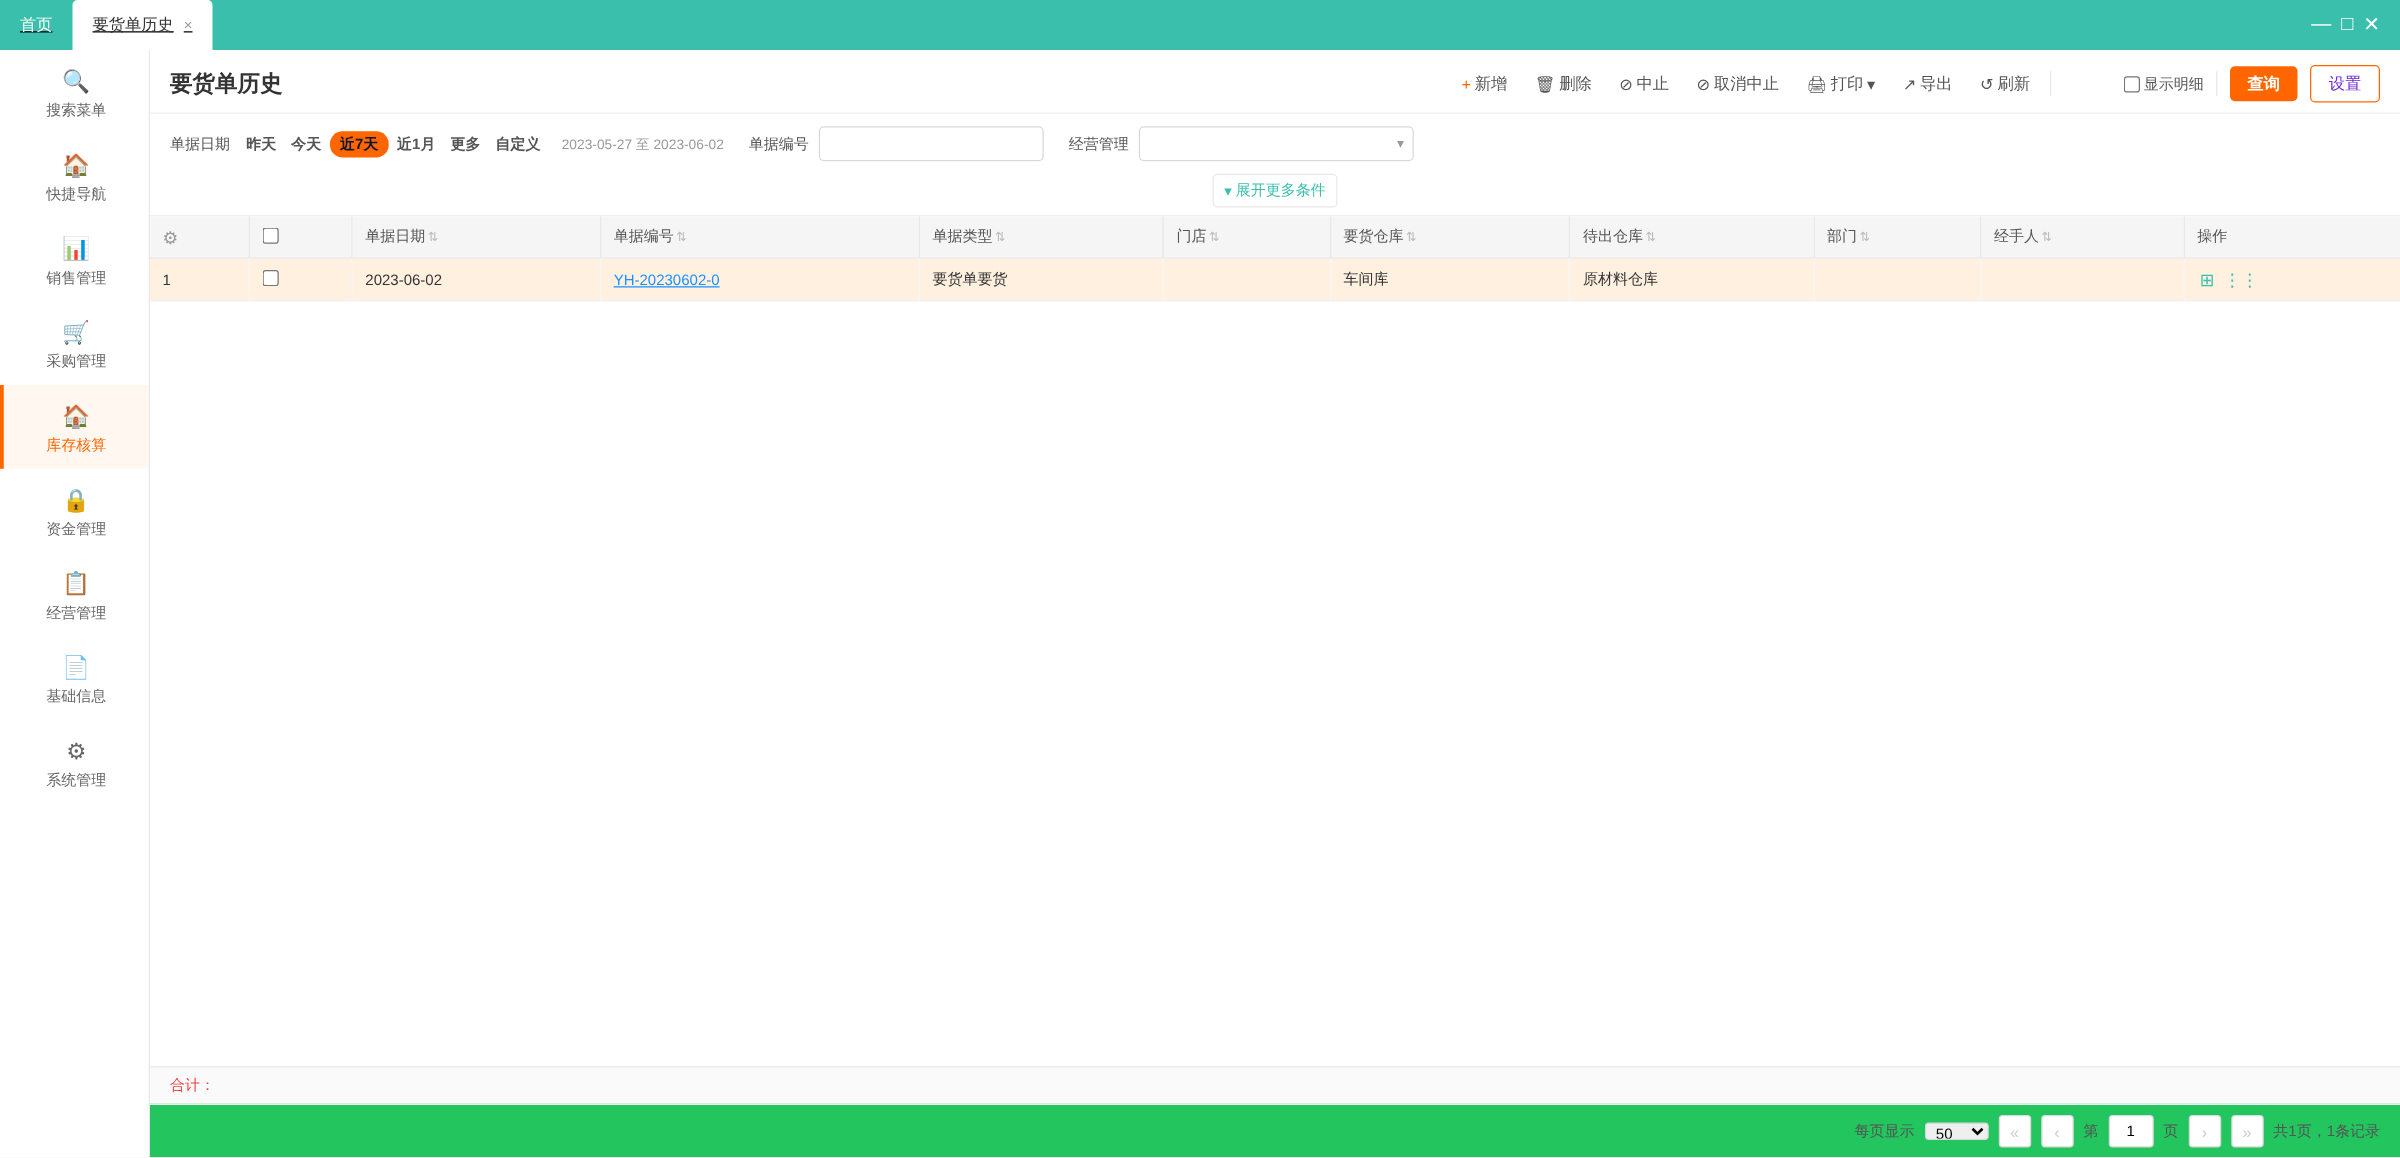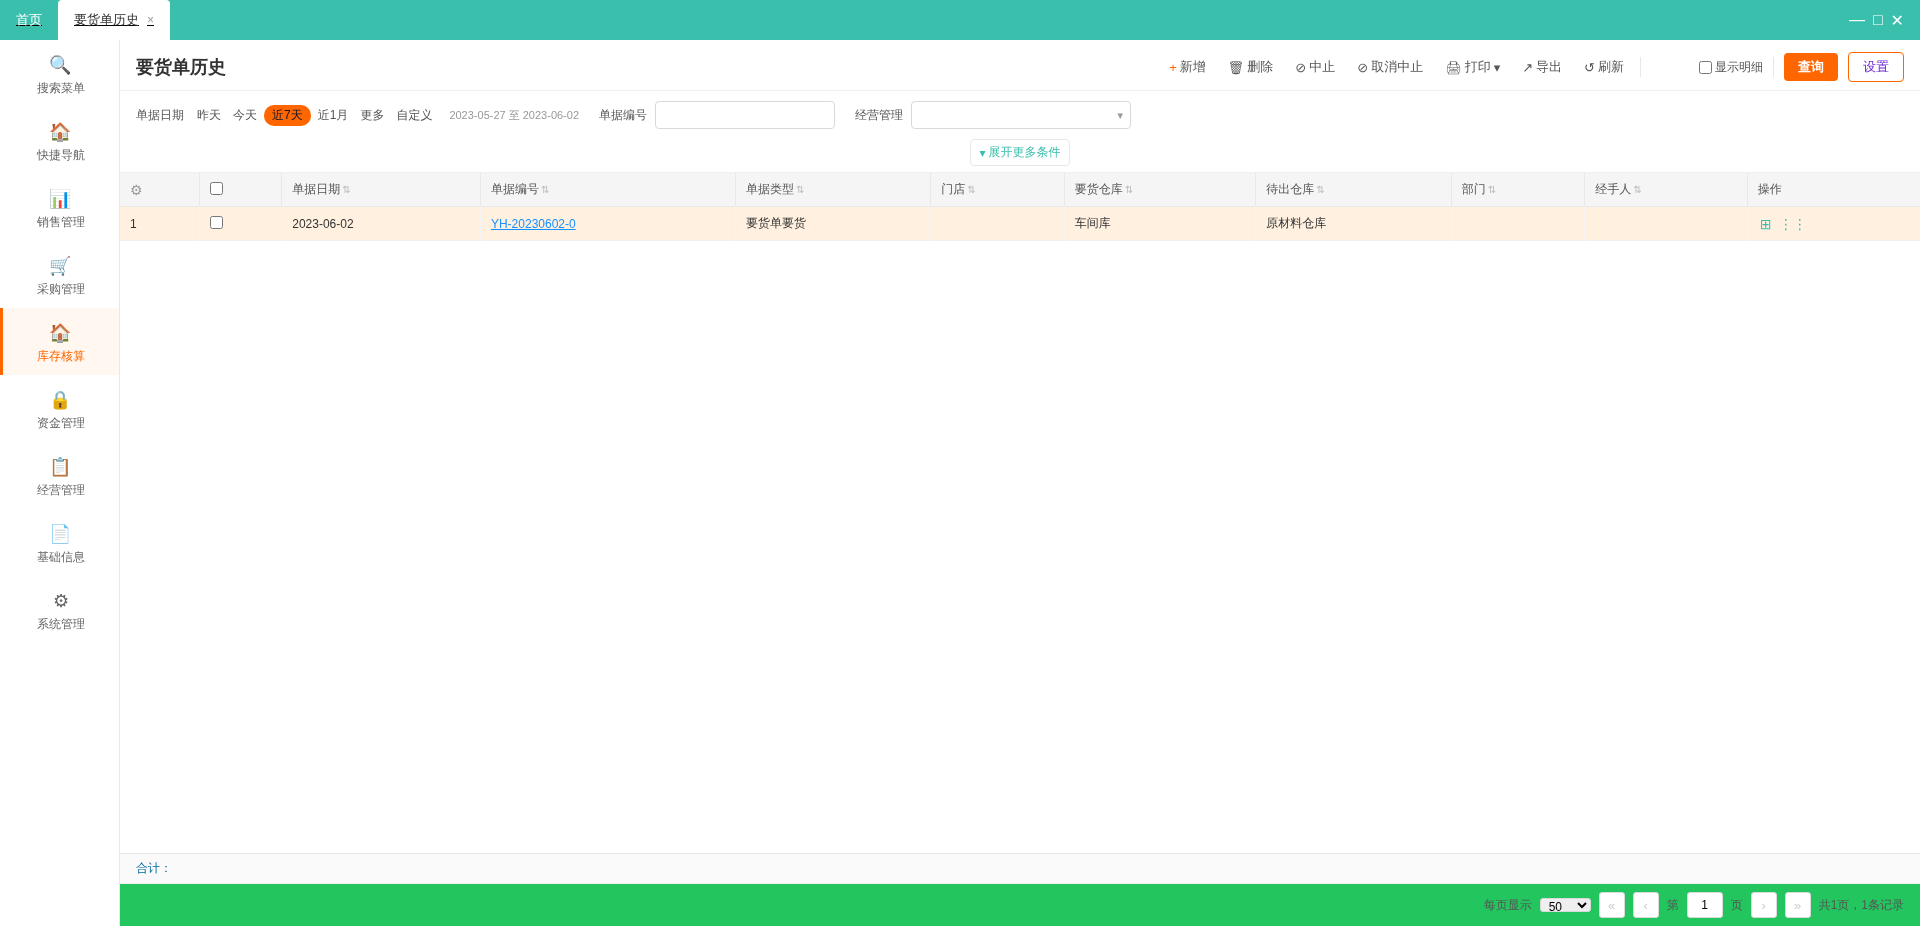--- a/index.html
+++ b/index.html
@@ -169,20 +169,21 @@
     }
     .filter-label {
       color: #555;
       font-size: 12px;
       white-space: nowrap;
     }
     .date-filter-btns {
       display: flex;
       align-items: center;
       gap: 2px;
+      font-weight: bold;
     }
     .date-btn {
       font-size: 12px;
       color: #555;
       cursor: pointer;
       padding: 2px 5px;
       border-radius: 3px;
     }
     .date-btn.active {
       background: #f60;
@@ -284,21 +285,21 @@
     .checkbox { width: 13px; height: 13px; cursor: pointer; }
     .link-text { color: #1890ff; cursor: pointer; text-decoration: underline; }
     .action-icon { color: #3bbfad; font-size: 14px; cursor: pointer; margin: 0 2px; }
 
     
     .table-footer {
       background: #fafafa;
       border-top: 1px solid #e8e8e8;
       padding: 6px 16px;
       font-size: 12px;
-      color: #0369a1;
+      color: #ef4444;
       display: flex;
       align-items: center;
       flex-shrink: 0;
     }
     .table-footer-total { font-weight: 500; }
 
     
     .pagination-bar {
       display: flex;
       align-items: center;

